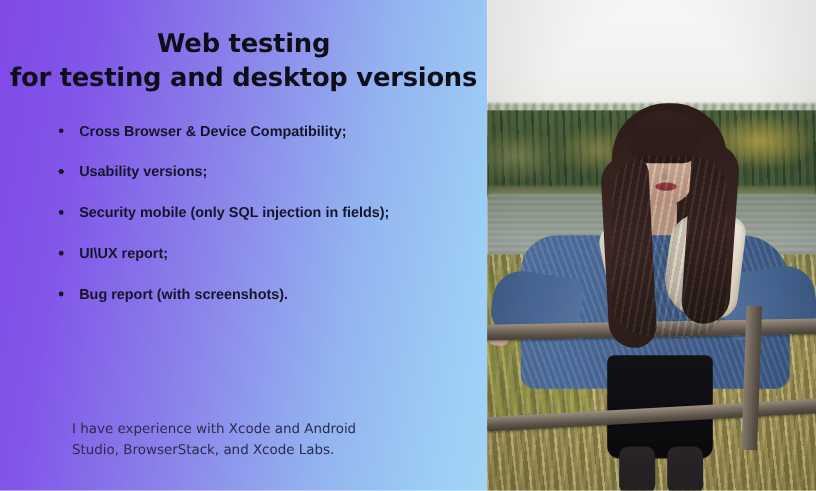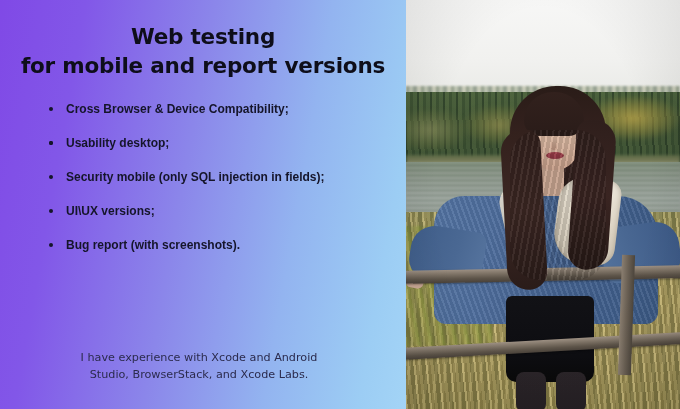--- a/index.html
+++ b/index.html
@@ -83,24 +83,23 @@
     top: 7px;
     width: 4px;
     height: 4px;
     border-radius: 50%;
     background: #15152a;
   }
 
   
   #footer-note {
     position: absolute;
-    left: 44px;
+    left: 60px;
     top: 349px;
     width: 310px;
-    text-align: center;
     color: #2b2b4d;
     font-family: "DejaVu Sans", sans-serif;
     font-size: 11.2px;
     line-height: 17px;
   }
   #footer-note .fn-line { display: block; }
 
   
   #portrait-photo {
     position: absolute;
@@ -349,42 +348,42 @@
 </style>
 </head>
 <body>
 
 <div id="card">
 
   <div id="info-panel">
 
     <div id="headline">
       <span class="hl-line hl-line-1">Web testing</span>
-      <span class="hl-line hl-line-2">for mobile and report versions</span>
+      <span class="hl-line hl-line-2">for testing and desktop versions</span>
     </div>
 
     <ul id="service-list">
       <li class="service-item">
         <span class="bullet-dot"></span>
         <span>Cross Browser &amp; Device Compatibility;</span>
       </li>
       <li class="service-item">
         <span class="bullet-dot"></span>
       </li>
       <li class="service-item">
         <span class="bullet-dot"></span>
-        <span>Usability desktop;</span>
+        <span>Usability versions;</span>
       </li>
       <li class="service-item">
         <span class="bullet-dot"></span>
         <span>Security mobile (only SQL injection in fields);</span>
       </li>
       <li class="service-item">
         <span class="bullet-dot"></span>
-        <span>UI\UX versions;</span>
+        <span>UI\UX report;</span>
       </li>
       <li class="service-item">
         <span class="bullet-dot"></span>
         <span>Bug report (with screenshots).</span>
       </li>
     </ul>
 
     <div id="footer-note">
       <span class="fn-line">I have experience with Xcode and Android</span>
       <span class="fn-line">Studio, BrowserStack, and Xcode Labs.</span>

